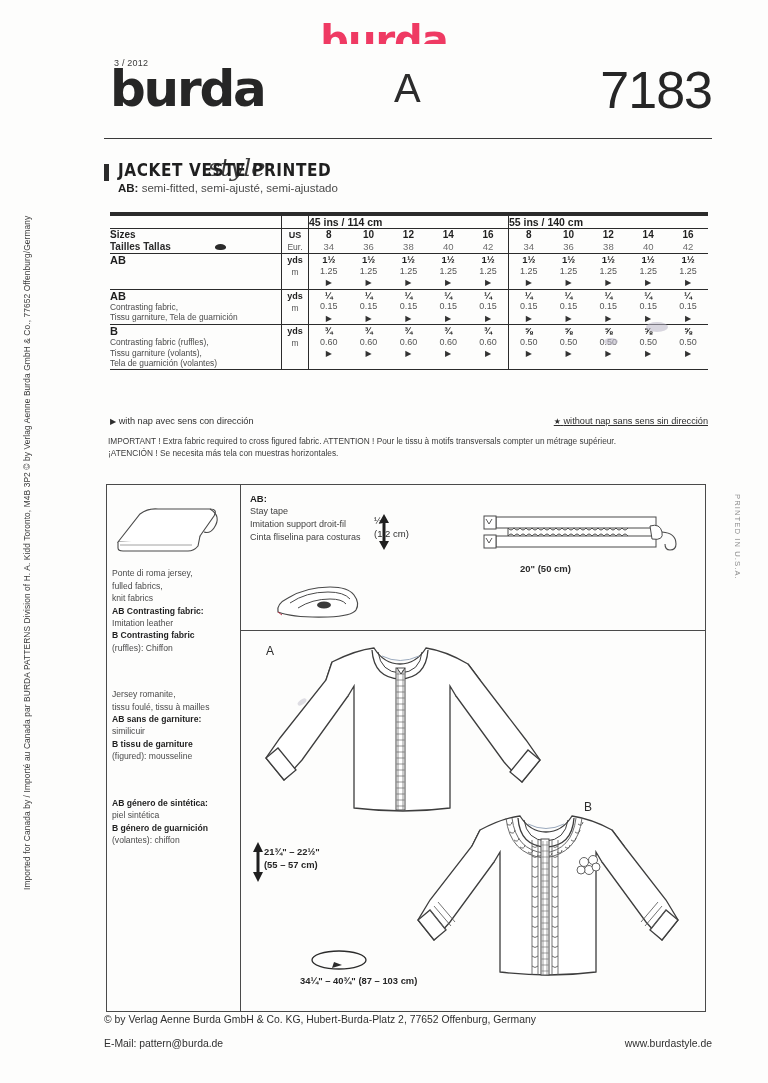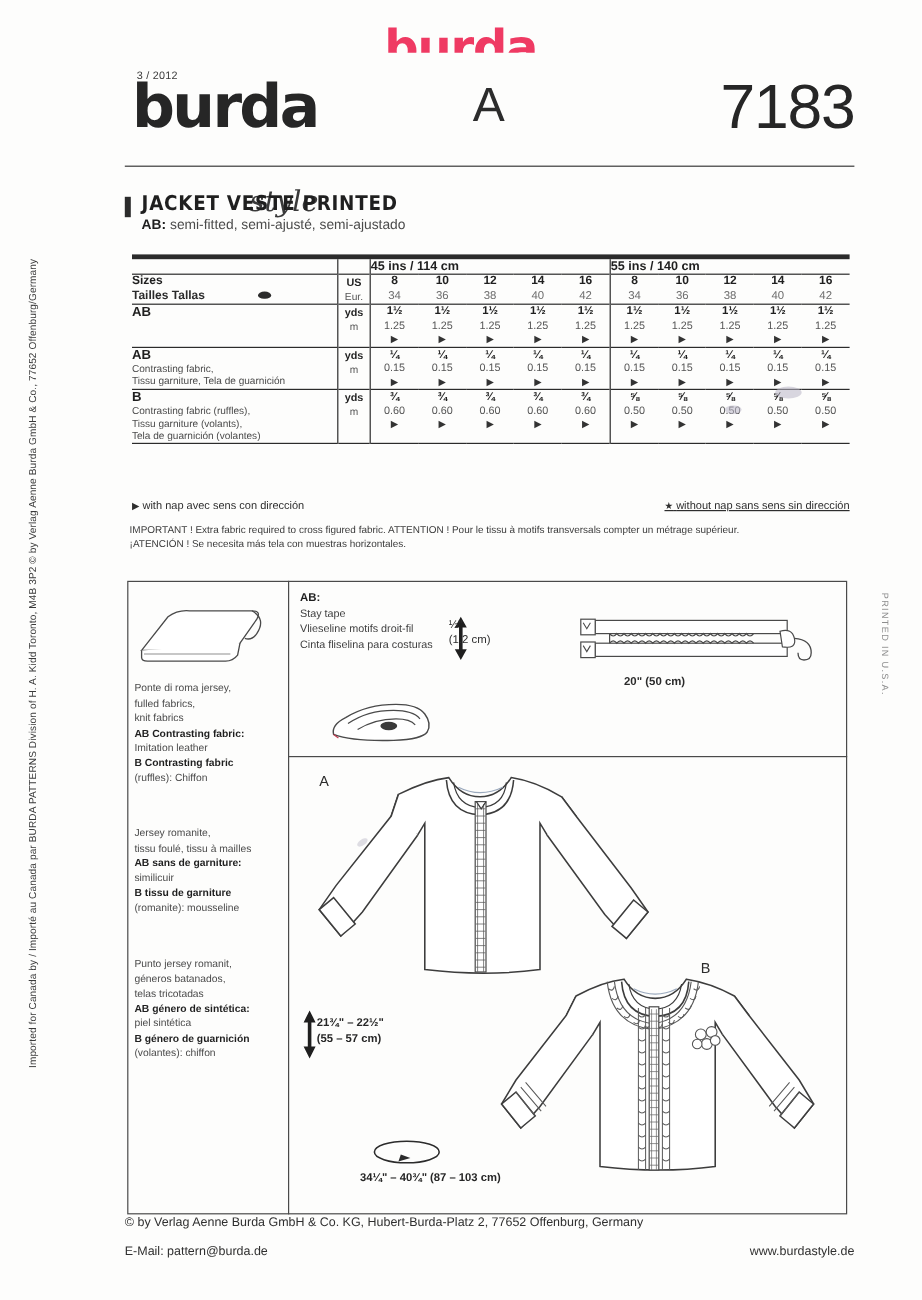--- a/index.html
+++ b/index.html
@@ -570,37 +570,34 @@
       <div>Imitation leather</div>
       <div><b>B Contrasting fabric</b></div>
       <div>(ruffles): Chiffon</div>
     </div>
     <div class="fabric-block">
       <div style="white-space:pre-line">Jersey romanite,
 tissu foulé, tissu à mailles</div>
       <div><b>AB sans de garniture:</b></div>
       <div>similicuir</div>
       <div><b>B tissu de garniture</b></div>
-      <div>(romanite): mousseline</div>
+      <div>(figured): mousseline</div>
     </div>
     <div class="fabric-block">
-      <div style="white-space:pre-line">Punto jersey romanit,
-géneros batanados,
-telas tricotadas</div>
       <div><b>AB género de sintética:</b></div>
       <div>piel sintética</div>
       <div><b>B género de guarnición</b></div>
       <div>(volantes): chiffon</div>
     </div>
   </div>
 
   <div class="notions">
     <div class="hd">AB:</div>
     <div>Stay tape</div>
-    <div>Vlieseline motifs droit-fil</div>
+    <div>Imitation support droit-fil</div>
     <div>Cinta fliselina para costuras</div>
   </div>
   <div class="arrow-v">
     <svg width="16" height="40" viewBox="0 0 16 40">
       <path d="M8 2 L13 11 L9.5 11 L9.5 29 L13 29 L8 38 L3 29 L6.5 29 L6.5 11 L3 11 Z" fill="#1f1f1f"></path>
     </svg>
   </div>
   <div class="tape-meas">
     <div>½"</div>
     <div>(1.2 cm)</div>

